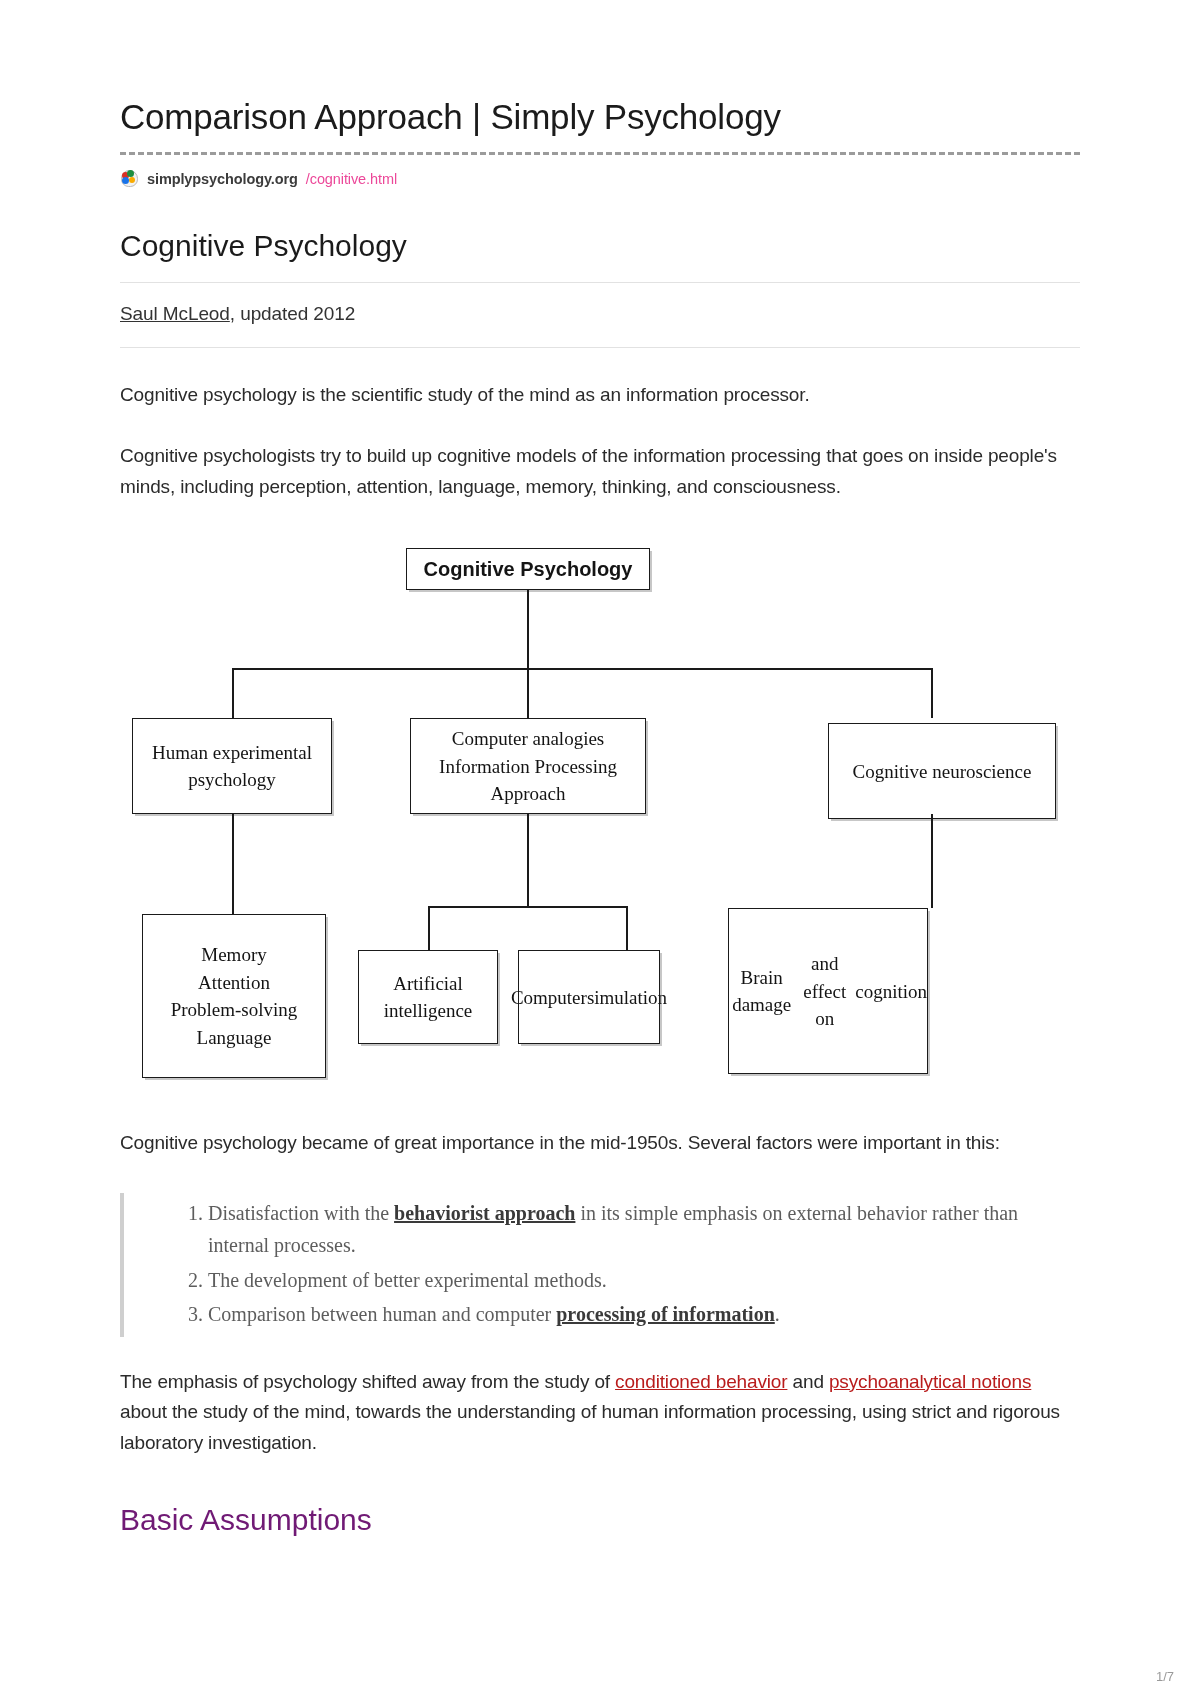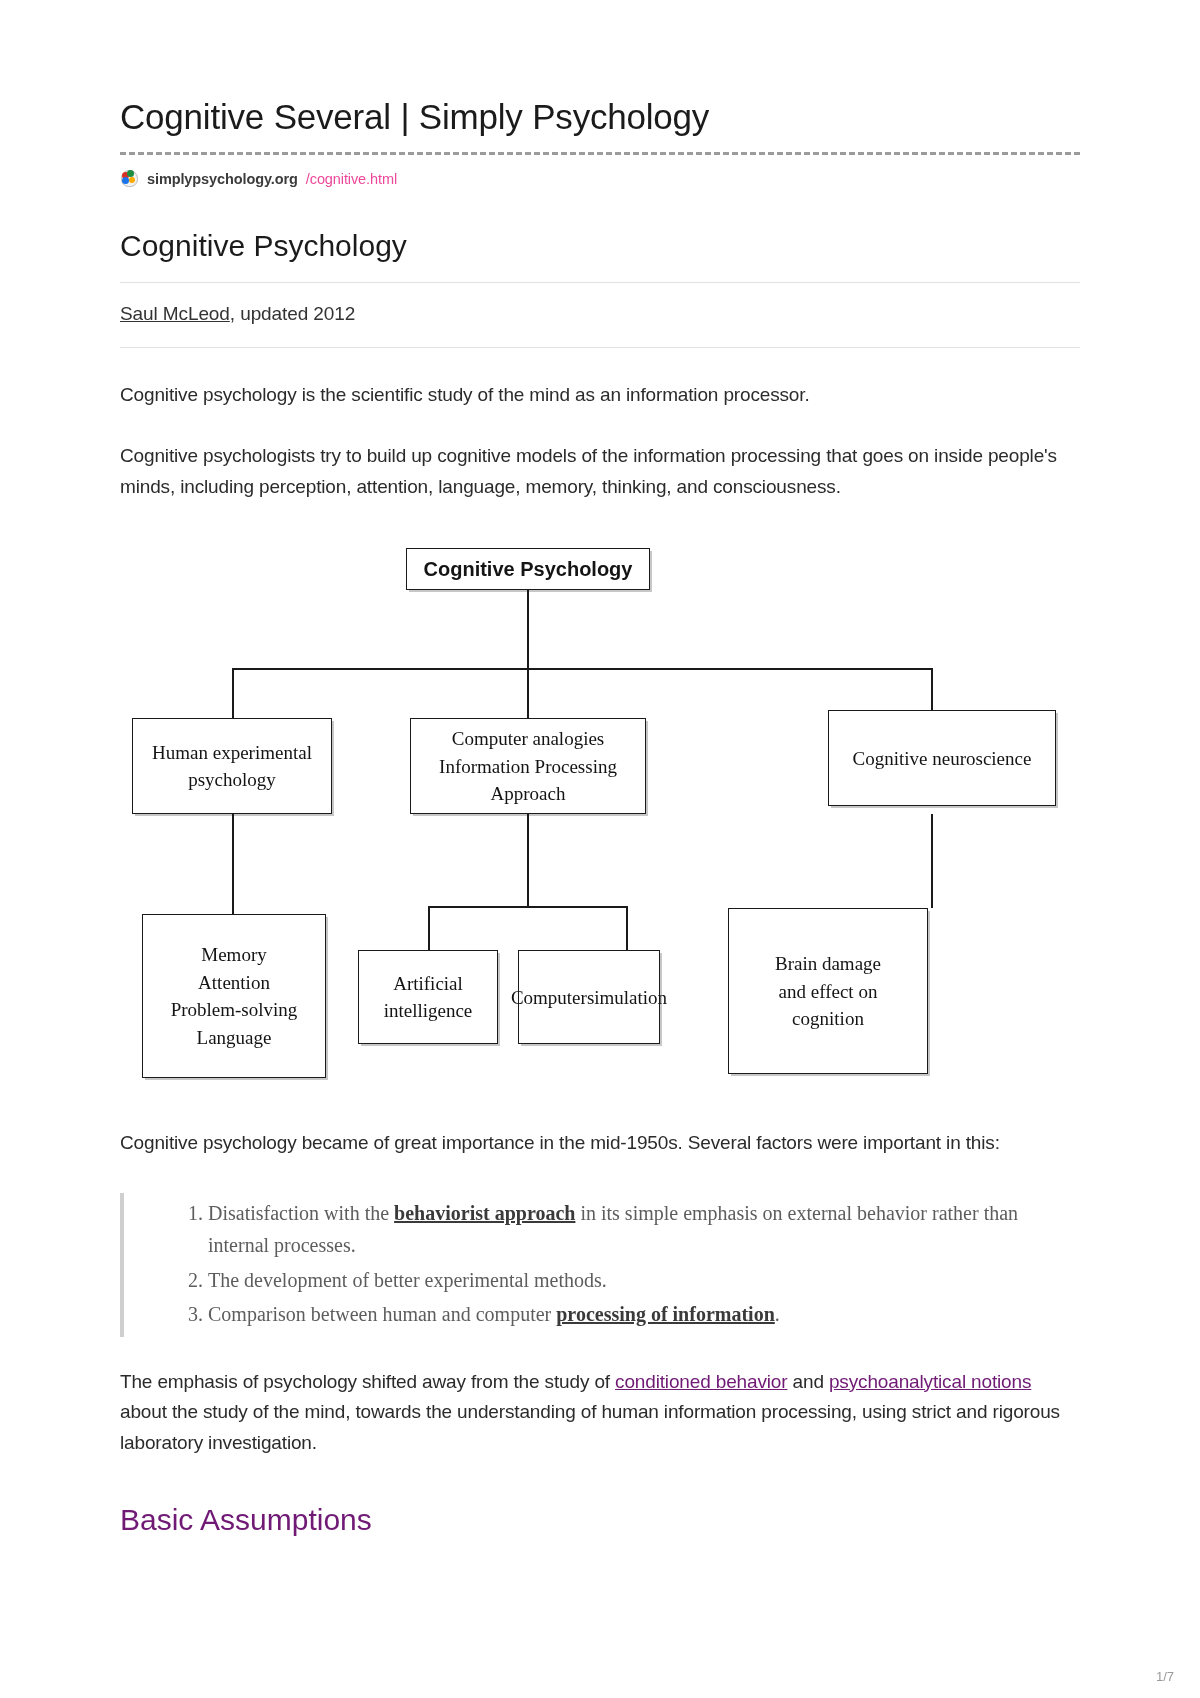--- a/index.html
+++ b/index.html
@@ -99,21 +99,21 @@
 
   .body-para {
     font-size: 19px;
     line-height: 1.62;
     color: #2b2b2b;
     margin: 30px 0 0 0;
     letter-spacing: -0.15px;
   }
   .body-para.first { margin-top: 32px; }
   .body-para a {
-    color: #701a75;
+    color: #b91c1c;
     text-decoration: underline;
   }
 
   
   .diagram-wrap {
     position: relative;
     width: 960px;
     height: 560px;
     margin: 36px 0 0 -10px;
   }
@@ -180,21 +180,21 @@
     bottom: 14px;
     font-size: 13px;
     color: #9a9a9a;
   }
 </style>
 </head>
 <body>
 
 <div class="page">
 
-  <h1 class="doc-title">Cognitive Several | Simply Psychology</h1>
+  <h1 class="doc-title">Comparison Approach | Simply Psychology</h1>
 
   <div class="dashed-rule"></div>
 
   <div class="source-line">
     <span class="favicon">
       <span class="head"></span>
       <span class="dot d-red"></span>
       <span class="dot d-green"></span>
       <span class="dot d-blue"></span>
       <span class="dot d-yellow"></span>
@@ -232,21 +232,21 @@
       <span>Human experimental</span>
       <span>psychology</span>
     </div>
 
     <div class="dg" style="left:300px; top:180px; width:236px; height:96px; flex-direction:column;justify-content:center;">
       <span>Computer analogies</span>
       <span>Information Processing</span>
       <span>Approach</span>
     </div>
 
-    <div class="dg" style="left:718px; top:172px; width:228px; height:96px;">
+    <div class="dg" style="left:718px; top:185px; width:228px; height:96px;">
       <span>Cognitive neuroscience</span>
     </div>
 
     <div class="ln v" style="left:122px; top:276px; height:100px;"></div>
 
     <div class="ln v" style="left:417px; top:276px; height:92px;"></div>
     <div class="ln h" style="left:318px; top:368px; width:198px;"></div>
     <div class="ln v" style="left:318px; top:368px; height:44px;"></div>
     <div class="ln v" style="left:516px; top:368px; height:44px;"></div>
 
@@ -262,21 +262,21 @@
     <div class="dg" style="left:248px; top:412px; width:140px; height:94px; flex-direction:column;">
       <span>Artificial</span>
       <span>intelligence</span>
     </div>
 
     <div class="dg" style="left:408px; top:412px; width:142px; height:94px; ">
       <span>Computer</span>
       <span>simulation</span>
     </div>
 
-    <div class="dg" style="left:618px; top:370px; width:200px; height:166px; flex-direction:column;">
+    <div class="dg" style="left:618px; top:370px; width:200px; height:166px; flex-direction:row;">
       <span>Brain damage</span>
       <span>and effect on</span>
       <span>cognition</span>
     </div>
   </div>
 
   <p class="body-para">Cognitive psychology became of great importance in the mid-1950s. Several factors were important in this:</p>
 
   <div class="quote-list">
     <ol>

